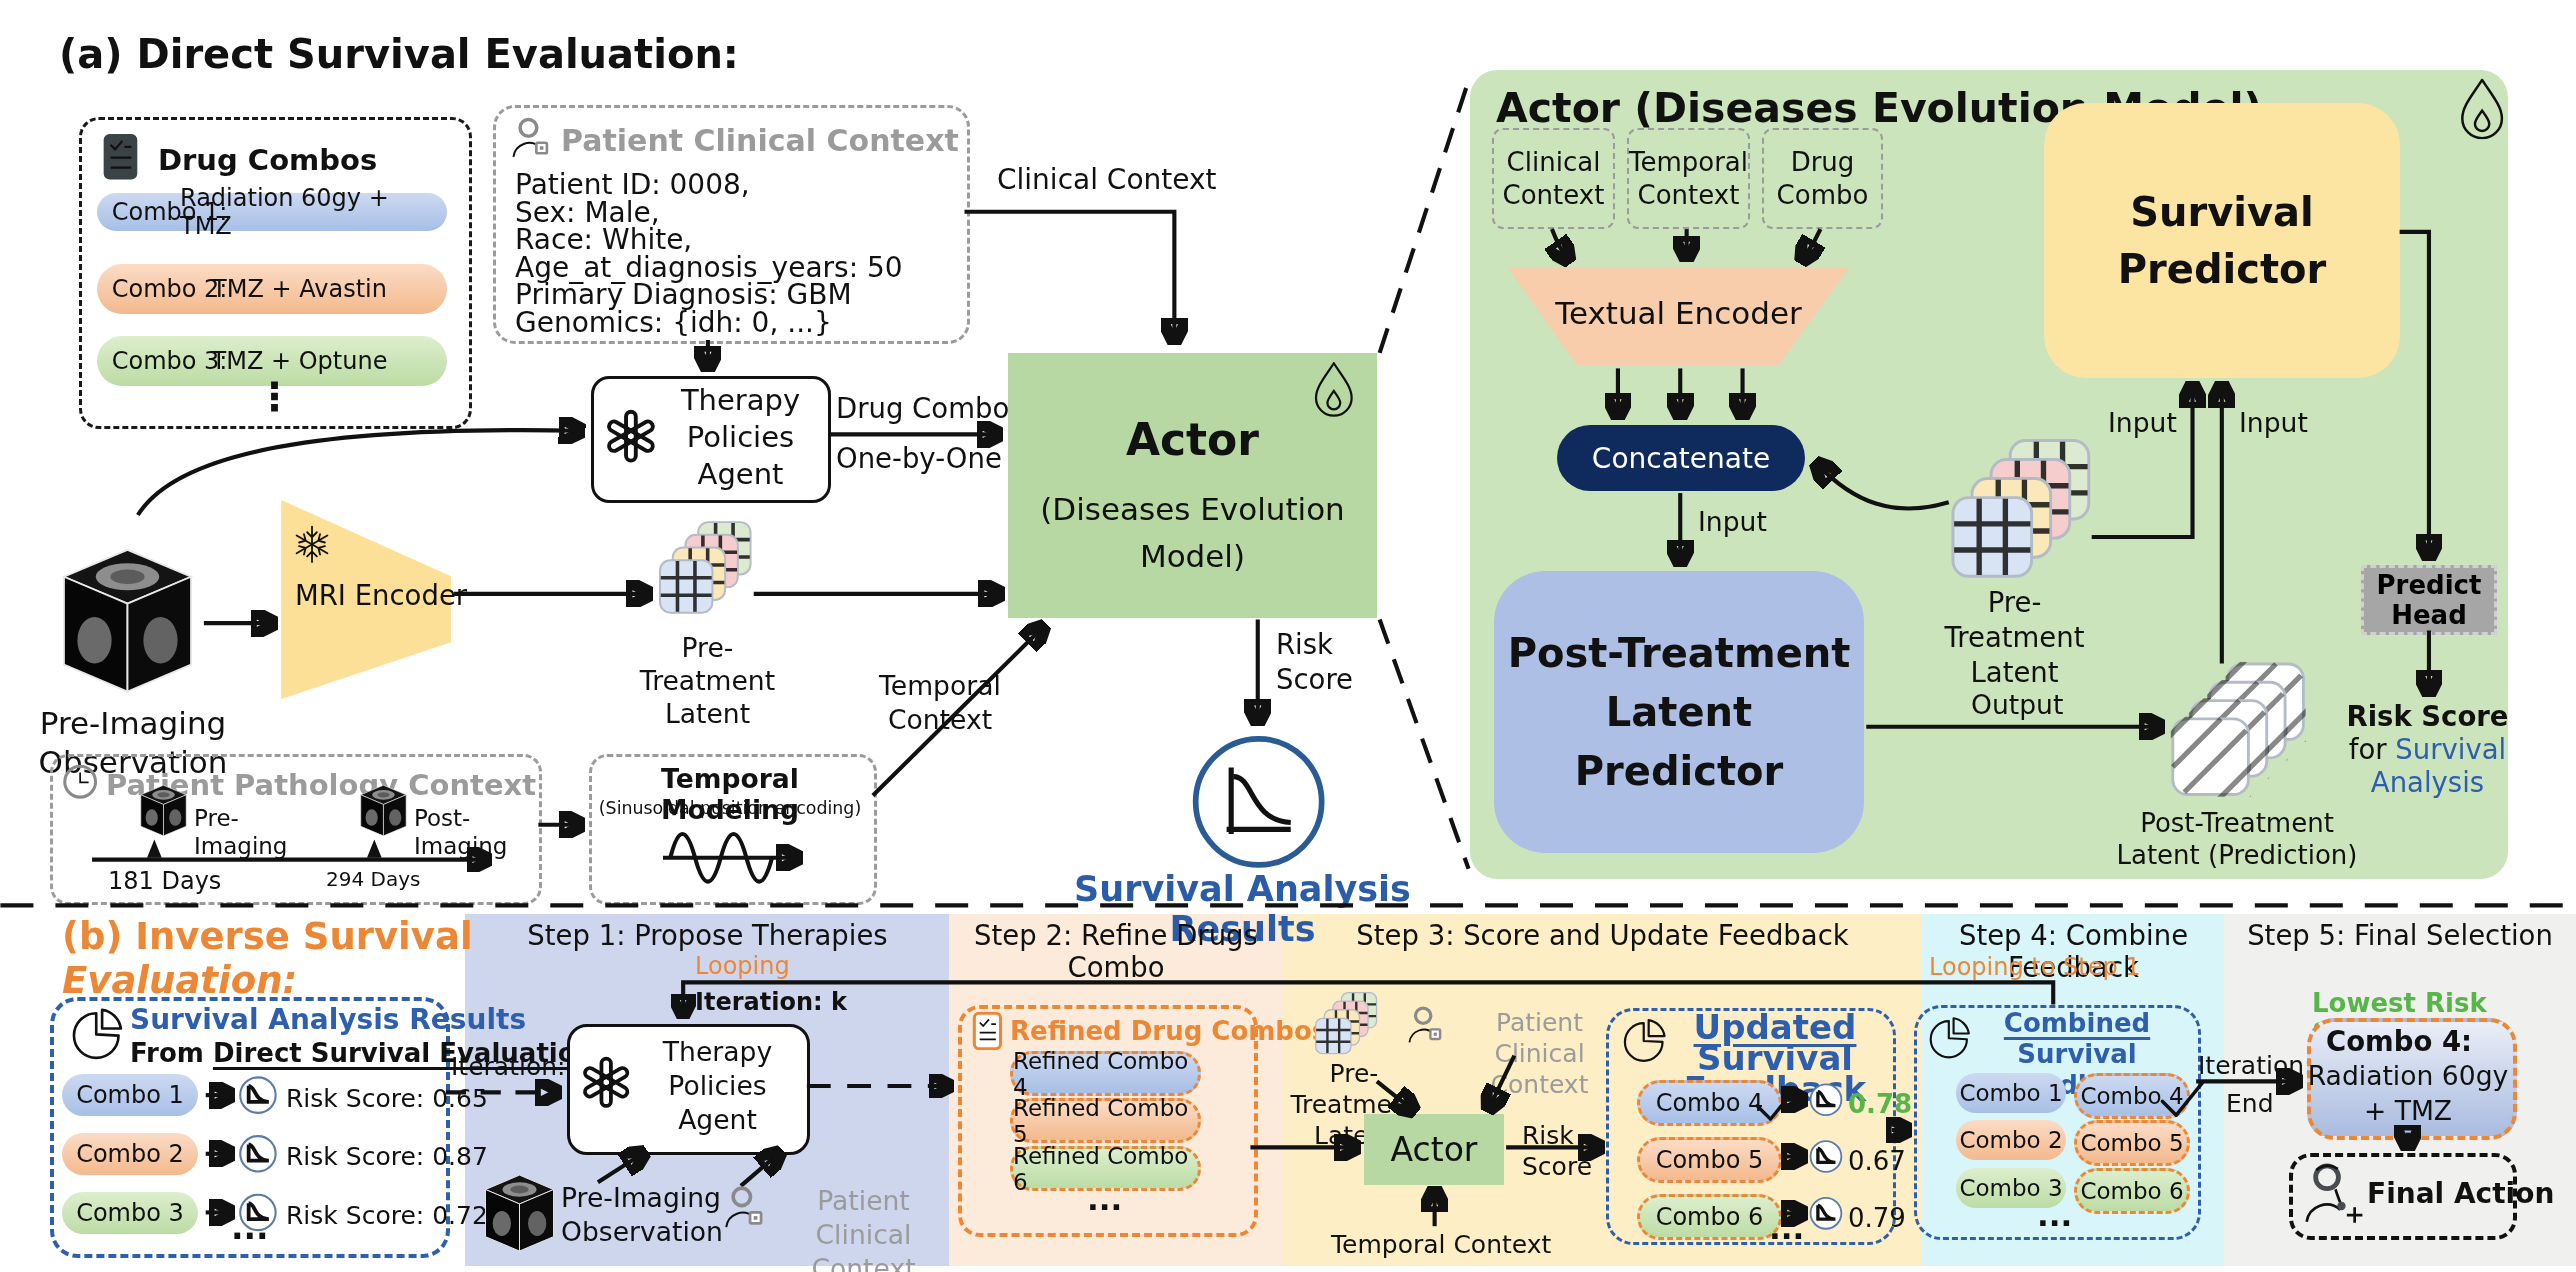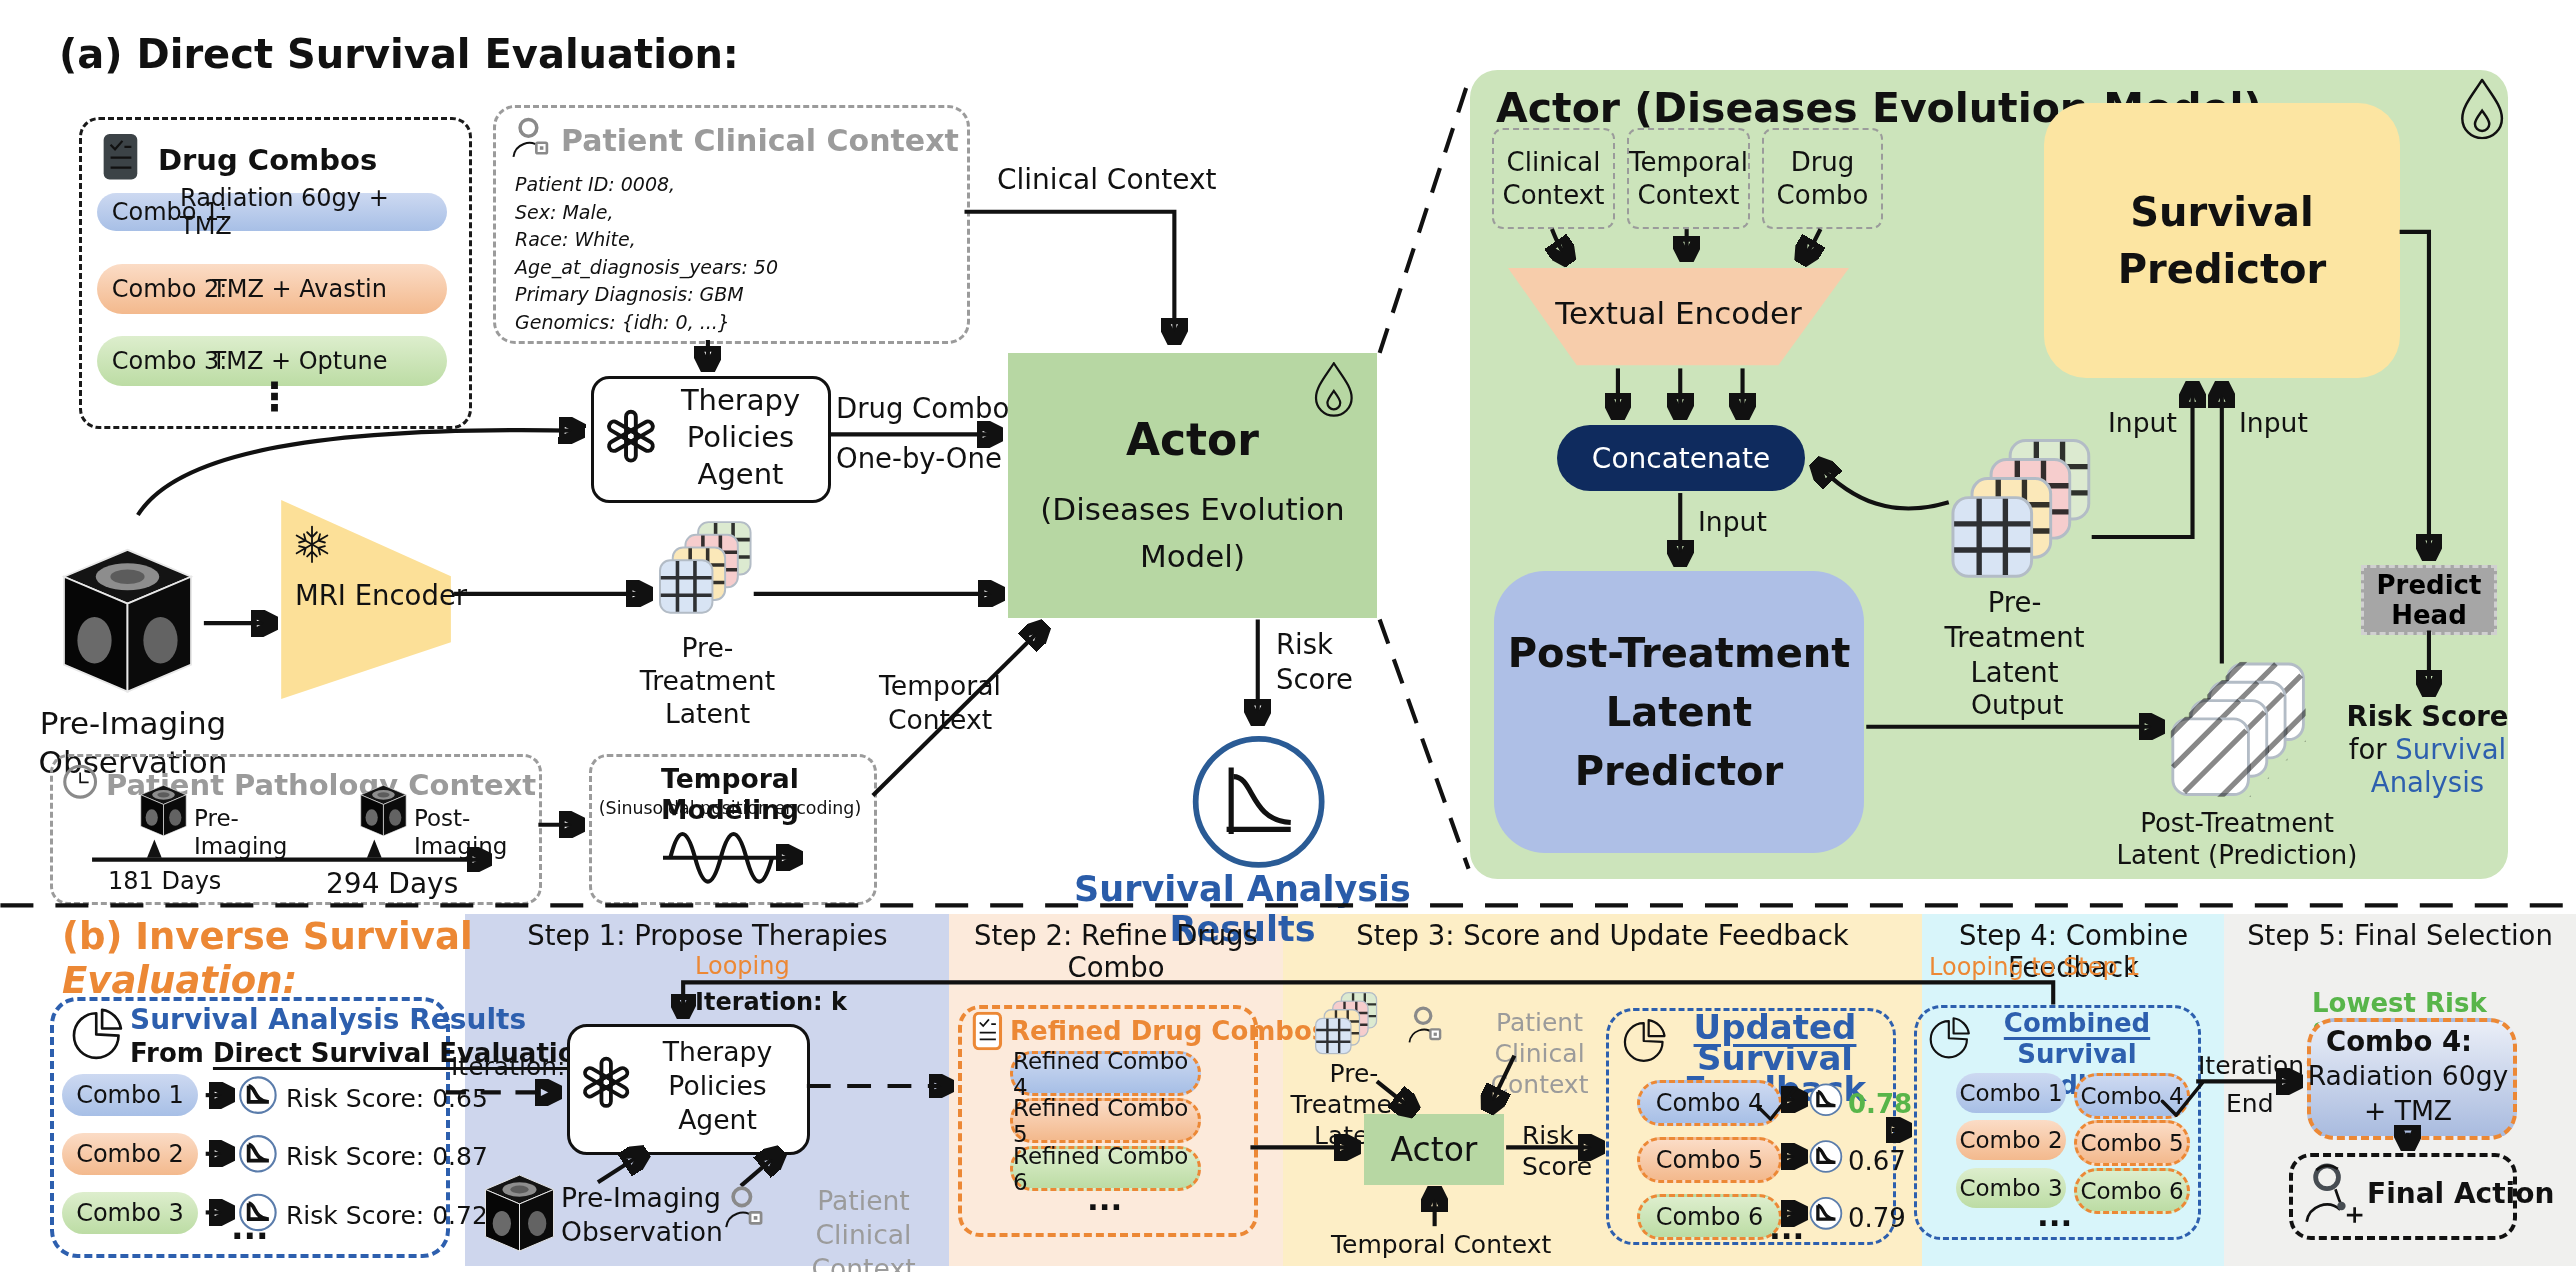--- a/index.html
+++ b/index.html
@@ -51,21 +51,21 @@
     <span style="margin-left:55px;">TMZ + Avastin</span>
   </div>
   <div class="abs pill pill-green" style="left:97px;top:336px;width:350px;height:50px;font-size:24px;">
     <span style="position:absolute;left:14.7px;">Combo 3:</span>
     <span style="margin-left:55px;">TMZ + Optune</span>
   </div>
   <div class="abs b" style="left:255px;top:374px;font-size:39px;">⋮</div>
 
   <div class="abs dash-gray" style="left:493px;top:105px;width:471px;height:233px;"></div>
   <div class="abs sb gray" style="left:561px;top:123px;font-size:30px;">Patient Clinical Context</div>
-  <div class="abs" style="left:515px;top:171px;font-size:19px;line-height:27.5px;font-style:italic;">
+  <div class="abs" style="left:515px;top:171px;font-size:28px;line-height:27.5px;">
     <div>Patient ID: 0008,</div>
     <div>Sex: Male,</div>
     <div>Race: White,</div>
     <div>Age_at_diagnosis_years: 50</div>
     <div>Primary Diagnosis: GBM</div>
     <div>Genomics: {idh: 0, ...}</div>
   </div>
   <div class="abs" style="left:997px;top:163px;font-size:28px;">Clinical Context</div>
 
   <div class="abs" style="left:591px;top:376px;width:234px;height:121px;background:#fff;border:3.7px solid #111;border-radius:18.3px;"></div>
@@ -104,21 +104,21 @@
   <div class="abs sb gray" style="left:106px;top:768px;font-size:29px;">Patient Pathology Context</div>
   <div class="abs" style="left:194px;top:805px;font-size:23px;line-height:27.5px;">
     <div>Pre-</div>
     <div>Imaging</div>
   </div>
   <div class="abs" style="left:414px;top:805px;font-size:23px;line-height:27.5px;">
     <div>Post-</div>
     <div>Imaging</div>
   </div>
   <div class="abs" style="left:108px;top:867px;font-size:24px;">181 Days</div>
-  <div class="abs" style="left:326px;top:867px;font-size:28px;">294 Days</div>
+  <div class="abs" style="left:326px;top:867px;font-size:20px;">294 Days</div>
 
   <div class="abs dash-gray" style="left:589px;top:754px;width:282px;height:145px;border-radius:18.3px;"></div>
   <div class="abs ctr sb" style="left:589px;top:763px;width:282px;font-size:26.6px;">Temporal Modeling</div>
   <div class="abs ctr" style="left:589px;top:798px;width:282px;font-size:17.4px;">(Sinusoidal position encoding)</div>
 
   <div class="abs" style="left:1276px;top:627px;font-size:27.5px;line-height:35px;">
     <div>Risk</div>
     <div>Score</div>
   </div>
   <div class="abs ctr b" style="left:1018px;top:869px;width:449px;font-size:35px;color:#2a5ca9;">Survival Analysis Results</div>

